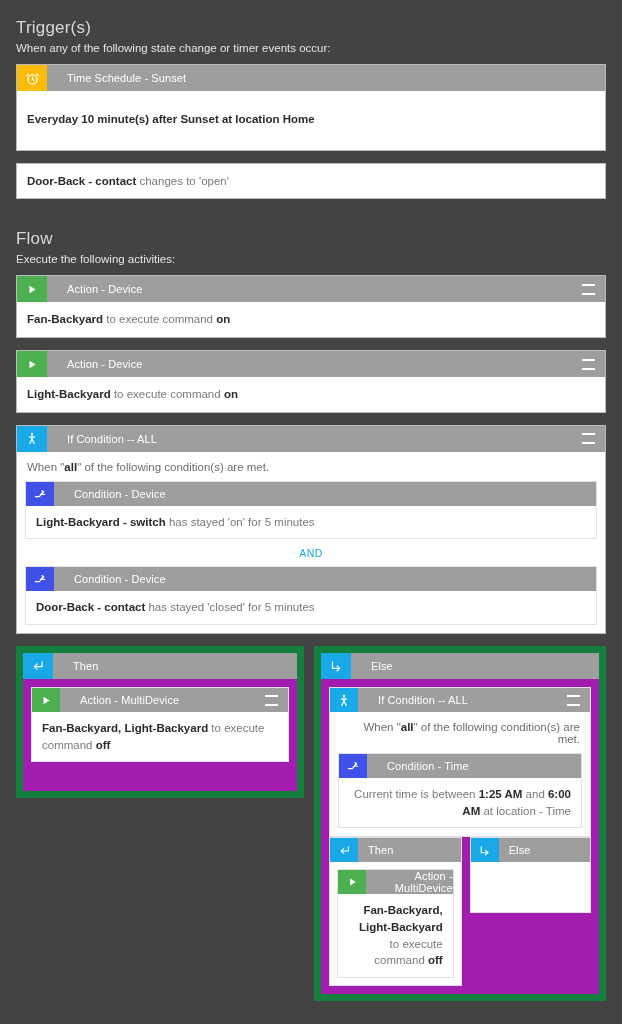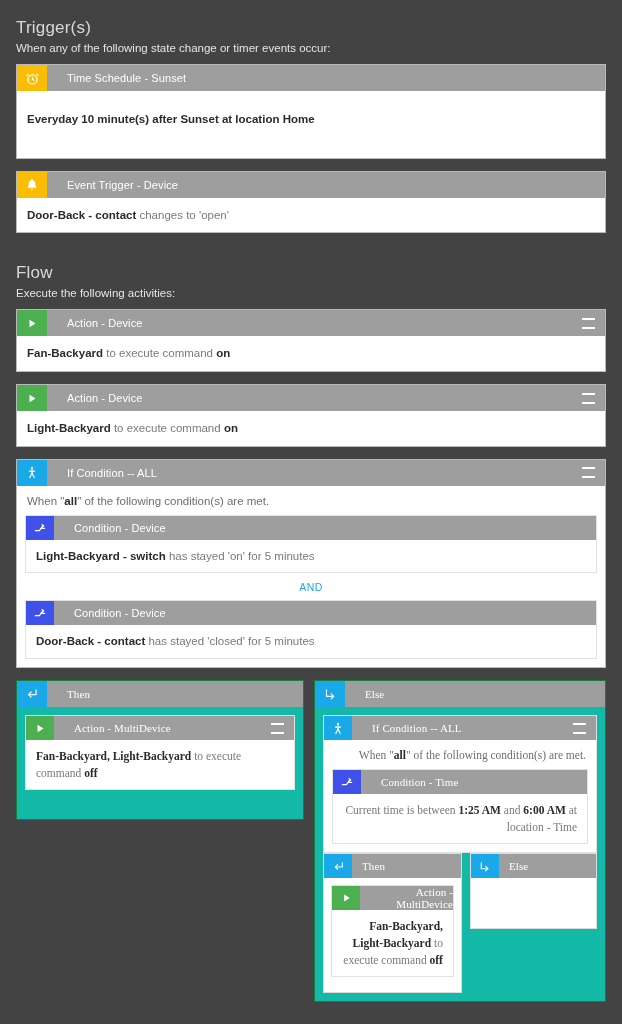--- a/index.html
+++ b/index.html
@@ -84,21 +84,21 @@
     border-top: 2px solid #ffffff;
     border-bottom: 2px solid #ffffff;
   }
   .card-body {
     background: #ffffff;
     font-size: 11.5px;
     color: #7a7a7a;
     padding: 9px 10px;
     line-height: 1.45;
   }
-  .card-body.tall { padding: 20px 10px 30px 10px; }
+  .card-body.tall { padding: 20px 10px 22px 10px; }
   .card-body b {
     color: #2b2b2b;
     font-weight: bold;
   }
   
   .cond-intro {
     font-size: 11.5px;
     color: #6f6f6f;
     padding: 9px 10px 8px 10px;
   }
@@ -119,24 +119,23 @@
     padding: 8px 0 7px 0;
     letter-spacing: 0.4px;
   }
   
   .branch-row {
     display: flex;
     gap: 10px;
     align-items: flex-start;
   }
   .branch {
-    background: #14b8a6;
-    border: 1px solid #15803d;
+    background: #a21caf;
+    border: 7px solid #15803d;
     box-sizing: border-box;
-    font-family: Liberation Serif, serif;
   }
   .branch-then  { width: 292px; }
   .branch-else  { width: 292px; text-align: right; }
   .branch-inner { padding: 8px; }
   .branch-body-min { min-height: 96px; }
   
   .branch2-row { display: flex; gap: 8px; align-items: flex-start; }
   .branch2 {
     background: #ffffff;
     border: 1px solid #dcdcdc;
@@ -173,29 +172,20 @@
         </svg>
       </div>
       <div class="head-label">Time Schedule - Sunset</div>
     </div>
     <div class="card-body tall">
       <b>Everyday 10 minute(s) after Sunset at location Home</b><span></span>
     </div>
   </div>
 
   <div class="card">
-    <div class="card-head">
-      <div class="badge amber">
-        <svg class="ic" width="14" height="15" viewBox="0 0 24 24" fill="#ffffff">
-          <path d="M12 2.6a1.6 1.6 0 0 1 1.6 1.6v.5a5.8 5.8 0 0 1 4.3 5.6v3.4l1.6 2.6v1.1H4.5v-1.1l1.6-2.6v-3.4a5.8 5.8 0 0 1 4.3-5.6v-.5A1.6 1.6 0 0 1 12 2.6z"></path>
-          <path d="M9.9 19.1h4.2a2.1 2.1 0 0 1-4.2 0z"></path>
-        </svg>
-      </div>
-      <div class="head-label">Event Trigger - Device</div>
-    </div>
     <div class="card-body">
       <b>Door-Back - contact</b><span> changes to 'open'</span>
     </div>
   </div>
 
   <div class="section-title">Flow</div>
   <div class="section-sub">Execute the following activities:</div>
 
   <div class="card">
     <div class="card-head">

